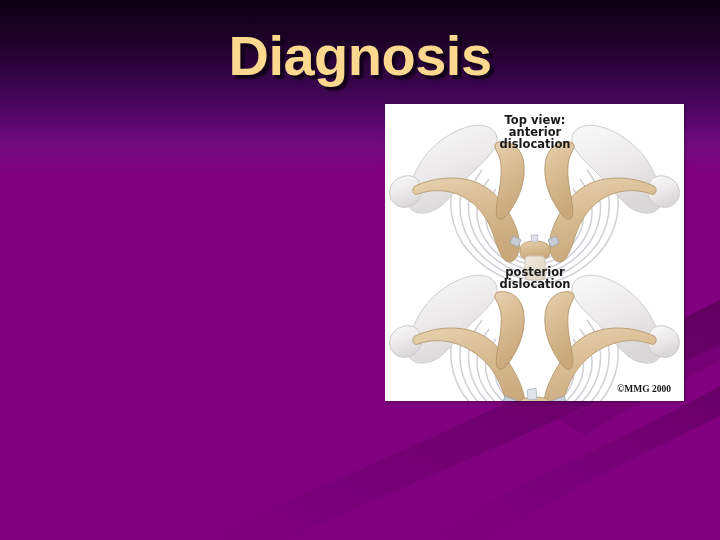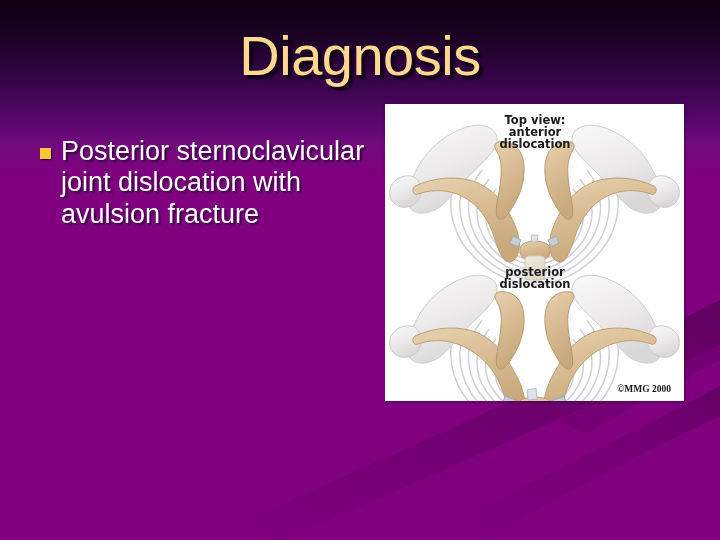--- a/index.html
+++ b/index.html
@@ -27,21 +27,21 @@
   #swoosh-layer { position:absolute; inset:0; }
 
   
   #title {
     position: absolute;
     left: 0;
     top: 28px;
     width: 720px;
     text-align: center;
     font-size: 56px;
-    font-weight: normal;
+    font-weight: bold;
     color: #fcd98f;
     letter-spacing: -0.5px;
     text-shadow: 3px 3px 0 rgba(20,0,28,0.85), 4px 4px 2px rgba(0,0,0,0.55);
     line-height: 1;
   }
 
   
   #body-block {
     position: absolute;
     left: 40px;
@@ -110,26 +110,20 @@
         <stop offset="100%" stop-color="#620062" stop-opacity="0.85"></stop>
       </linearGradient>
     </defs>
     <path d="M200,540 C360,470 520,400 720,300 L720,345 C520,440 370,500 285,540 Z" fill="url(#swg)"></path>
     <path d="M420,540 C530,480 640,430 720,386 L720,416 C640,455 545,500 490,540 Z" fill="url(#swg2)"></path>
     <path d="M560,420 C620,392 670,368 720,340 L720,360 C665,390 615,415 585,435 Z" fill="#6b006b" opacity="0.55"></path>
   </svg>
 
   <div id="title">Diagnosis</div>
 
-  <div id="body-block">
-    <div class="bullet-row">
-      <span class="bullet-marker"></span>
-      <span class="bullet-text">Posterior sternoclavicular joint dislocation with avulsion fracture</span>
-    </div>
-  </div>
 
   <div id="picture">
     <svg width="299" height="297" viewBox="0 0 299 297">
       <defs>
         <linearGradient id="boneTan" x1="0" y1="0" x2="0.3" y2="1">
           <stop offset="0%" stop-color="#e7d2b0"></stop>
           <stop offset="45%" stop-color="#d9bd94"></stop>
           <stop offset="100%" stop-color="#c9a87c"></stop>
         </linearGradient>
         <linearGradient id="bonePale" x1="0" y1="0" x2="0.4" y2="1">

